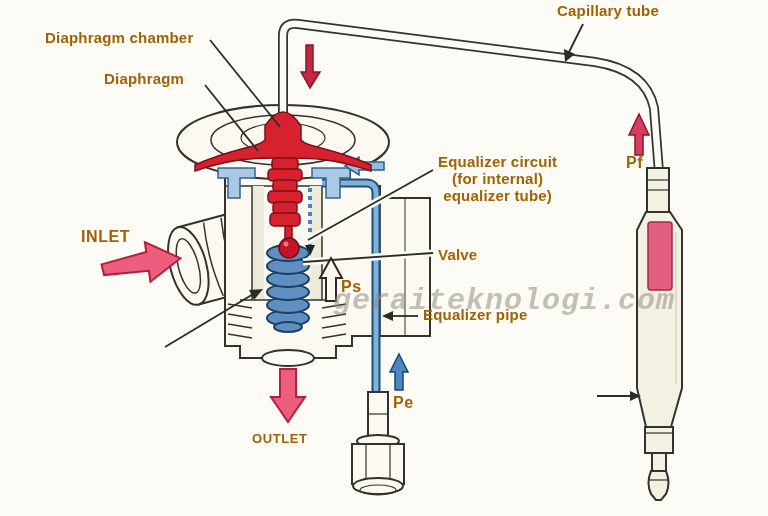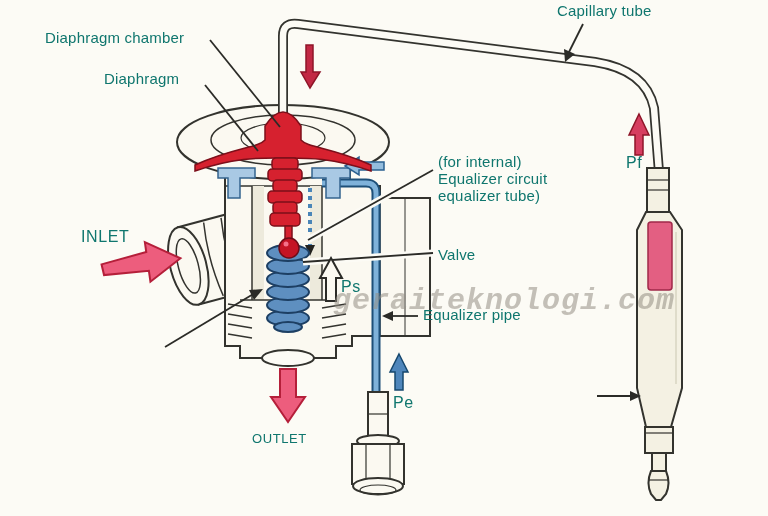--- a/index.html
+++ b/index.html
@@ -1,20 +1,20 @@
 <!DOCTYPE html>
 <html><head>
 <meta charset="utf-8">
 <style>
   html,body{margin:0;padding:0;background:#fff;}
   #stage{position:relative;width:768px;height:516px;background:#fcfbf5;overflow:hidden;
          font-family:"Liberation Sans",sans-serif;}
   #art{position:absolute;left:0;top:0;}
-  .lbl{position:absolute;color:#0f766e;font-weight:normal;font-size:15px;line-height:17px;
-       white-space:nowrap;letter-spacing:0.2px;}
+  .lbl{position:absolute;color:#a16207;font-weight:bold;font-size:15px;line-height:17px;
+       white-space:nowrap;letter-spacing:0.2px;text-align:center;}
   .lbl.big{font-size:16px;letter-spacing:0.6px;}
   #watermark{position:absolute;left:333px;top:284px;font-family:Liberation Mono, monospace;
        font-style:italic;font-weight:bold;font-size:30px;color:rgba(148,142,132,0.55);
        letter-spacing:1px;}
 </style>
 </head>
 <body>
 
 <div id="stage">
 <svg id="art" width="768" height="516" viewBox="0 0 768 516">
@@ -167,22 +167,22 @@
   <polygon points="280,369 296,369 296,397 305,397 288,422 271,397 280,397" fill="#ed5d7d" stroke="#b51f3a" stroke-width="2"></polygon>
   <polygon points="331,258 342,278 336,278 336,301 326,301 326,278 320,278" fill="#fbf9f1" stroke="#2b2b27" stroke-width="2"></polygon>
   <polygon points="399,354 408,372 403,372 403,390 395,390 395,372 390,372" fill="#4f86bb" stroke="#16486e" stroke-width="1.5"></polygon>
   <polygon points="639,114 649,135 643,135 643,155 635,155 635,135 629,135" fill="#d63e60" stroke="#8e1528" stroke-width="1.5"></polygon>
 </svg>
 
 <div class="lbl" style="left:45px;top:29px">Diaphragm chamber</div>
 <div class="lbl" style="left:104px;top:70px">Diaphragm</div>
 <div class="lbl" style="left:557px;top:2px">Capillary tube</div>
 <div class="lbl" style="left:438px;top:153px">
+  <div>Equalizer circuit</div>
   <div>(for internal)</div>
-  <div>Equalizer circuit</div>
   <div>equalizer tube)</div>
 </div>
 <div class="lbl" style="left:438px;top:246px">Valve</div>
 <div class="lbl big" style="left:81px;top:228px">INLET</div>
 <div class="lbl big" style="left:341px;top:278px">Ps</div>
 <div class="lbl" style="left:423px;top:306px">Equalizer pipe</div>
 <div class="lbl big" style="left:393px;top:394px">Pe</div>
 <div class="lbl big" style="left:252px;top:430px;font-size:13px">OUTLET</div>
 <div class="lbl big" style="left:626px;top:154px">Pf</div>
 <div id="watermark">geraiteknologi.com</div>

